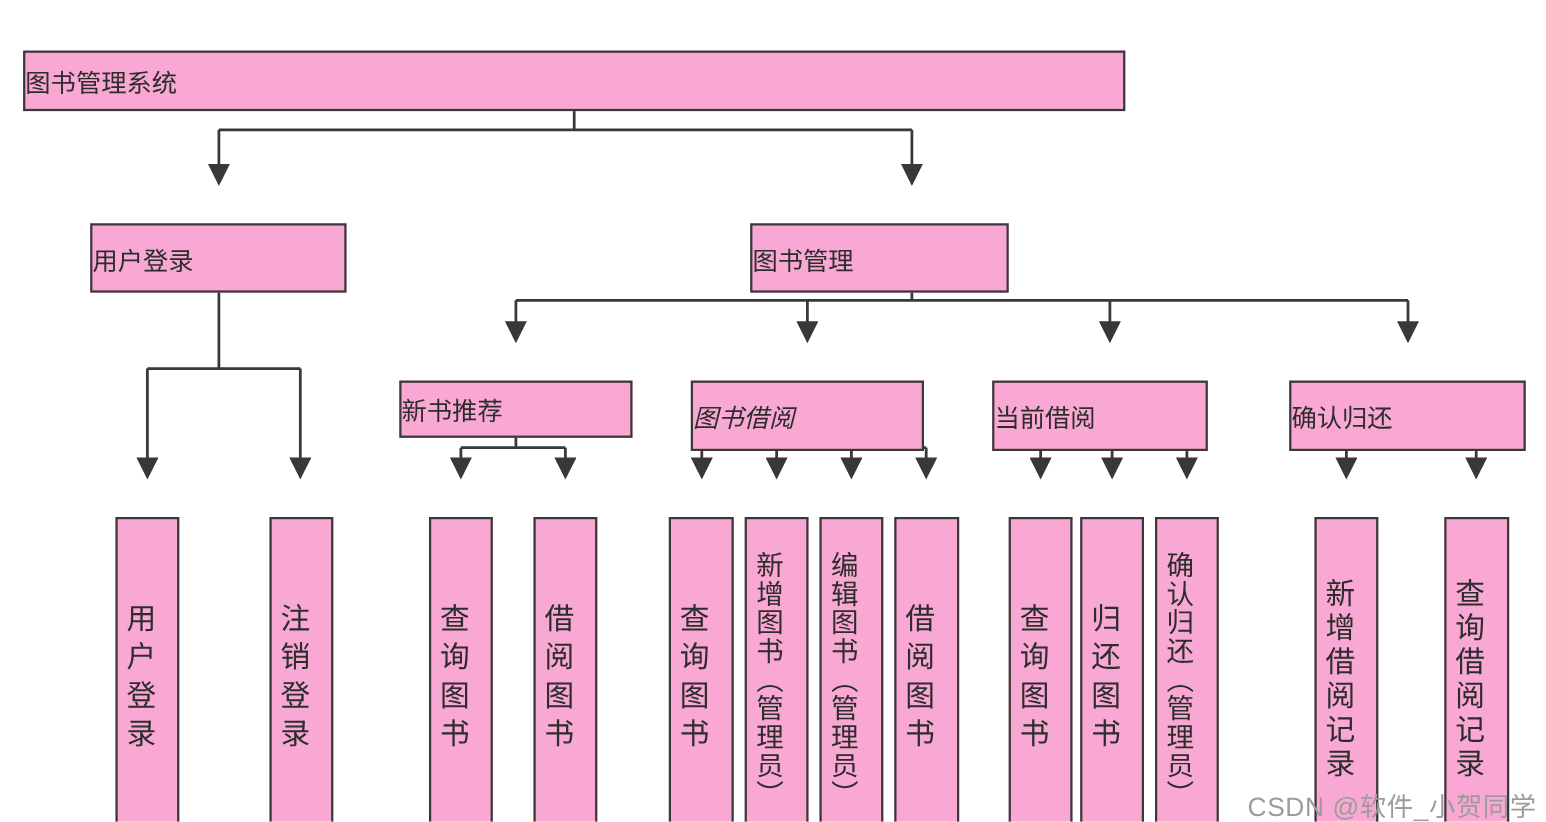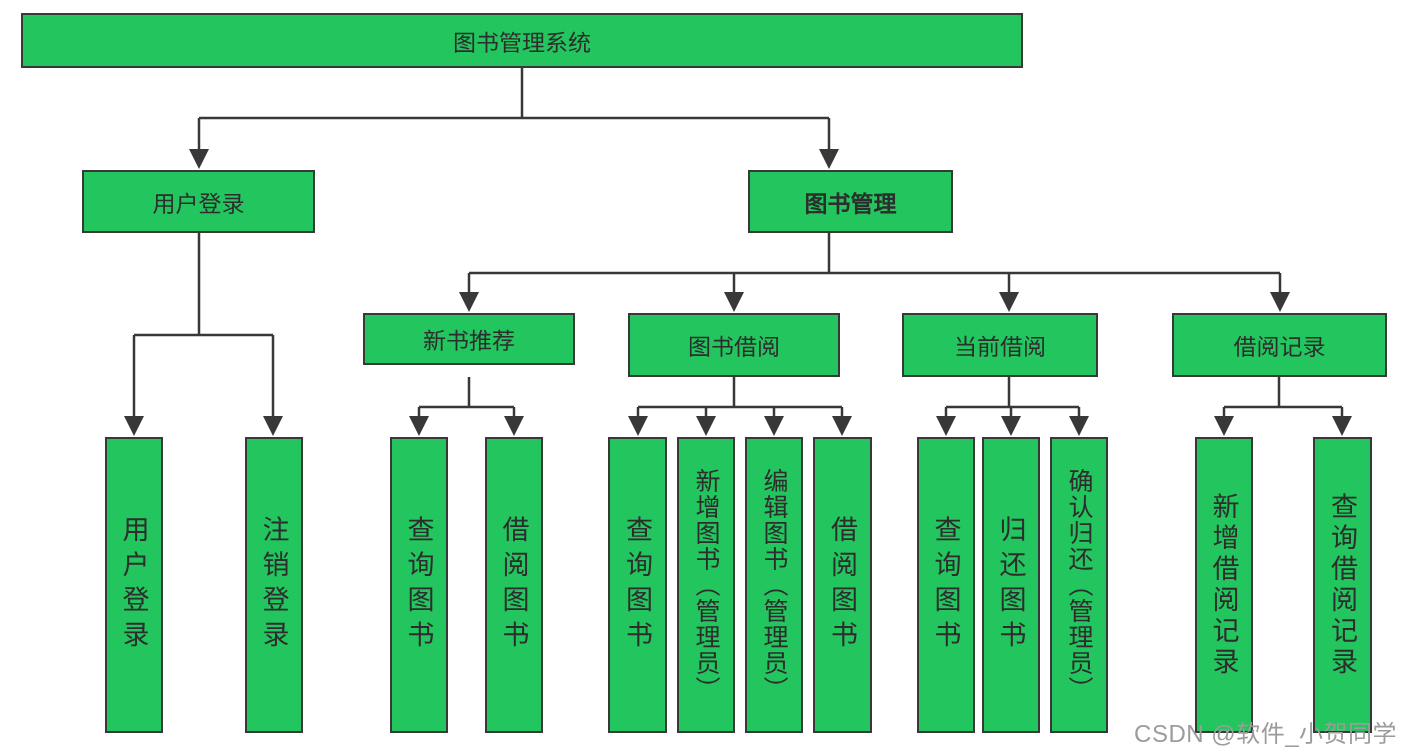--- a/index.html
+++ b/index.html
@@ -15,25 +15,26 @@
   .connector-layer {
     position: absolute;
     left: 0; top: 0;
     width: 1405px; height: 747px;
     pointer-events: none;
   }
   .node {
     position: absolute;
     box-sizing: border-box;
     border: 2.5px solid #383838;
-    background: #22c55e;
+    background: #f9a8d4;
     display: flex;
     align-items: center;
-    justify-content: center;
+    justify-content: flex-start;
     z-index: 2;
+    margin-top: 33px;
   }
   .hbox .lbl {
     font-size: 23px;
     white-space: nowrap;
     color: #2d2d2d;
   }
   .vbox .lbl {
     writing-mode: vertical-rl;
     text-orientation: mixed;
     white-space: nowrap;
@@ -96,35 +97,35 @@
     </g>
   </svg>
 
   <div class="node hbox" style="left:21px; top:13px; width:1002px; height:55px;">
     <span class="lbl">图书管理系统</span>
   </div>
 
   <div class="node hbox" style="left:82px; top:170px; width:233px; height:63px;">
     <span class="lbl">用户登录</span>
   </div>
-  <div class="node hbox" style="left:748px; top:170px; width:205px; height:63px;font-weight:bold;">
+  <div class="node hbox" style="left:682px; top:170px; width:235px; height:63px;">
     <span class="lbl">图书管理</span>
   </div>
 
   <div class="node hbox" style="left:363px; top:313px; width:212px; height:52px;">
     <span class="lbl">新书推荐</span>
   </div>
-  <div class="node hbox" style="left:628px; top:313px; width:212px; height:64px;">
+  <div class="node hbox" style="left:628px; top:313px; width:212px; height:64px;font-style:italic;">
     <span class="lbl">图书借阅</span>
   </div>
   <div class="node hbox" style="left:902px; top:313px; width:196px; height:64px;">
     <span class="lbl">当前借阅</span>
   </div>
   <div class="node hbox" style="left:1172px; top:313px; width:215px; height:64px;">
-    <span class="lbl">借阅记录</span>
+    <span class="lbl">确认归还</span>
   </div>
 
   <div class="node vbox" style="left:105px; top:437px; width:58px; height:296px;">
     <span class="lbl s4">用户登录</span>
   </div>
   <div class="node vbox" style="left:245px; top:437px; width:58px; height:296px;">
     <span class="lbl s4">注销登录</span>
   </div>
 
   <div class="node vbox" style="left:390px; top:437px; width:58px; height:296px;">

